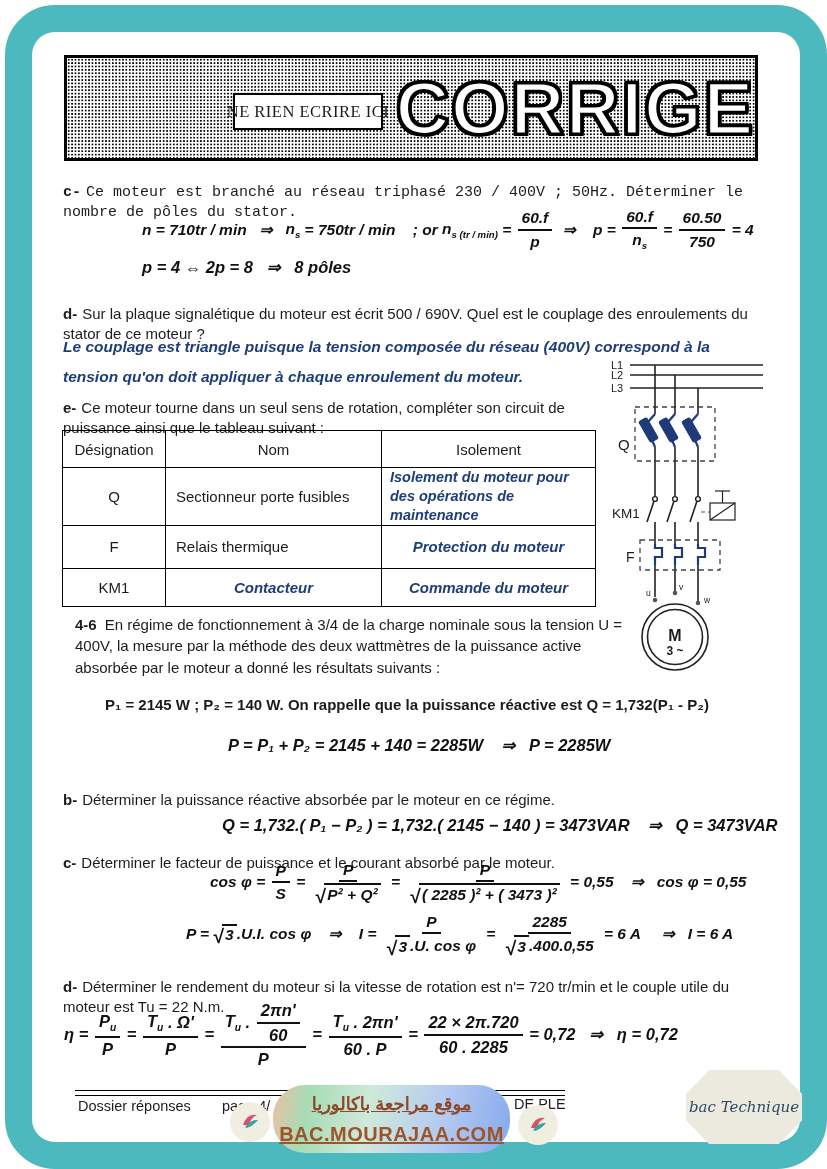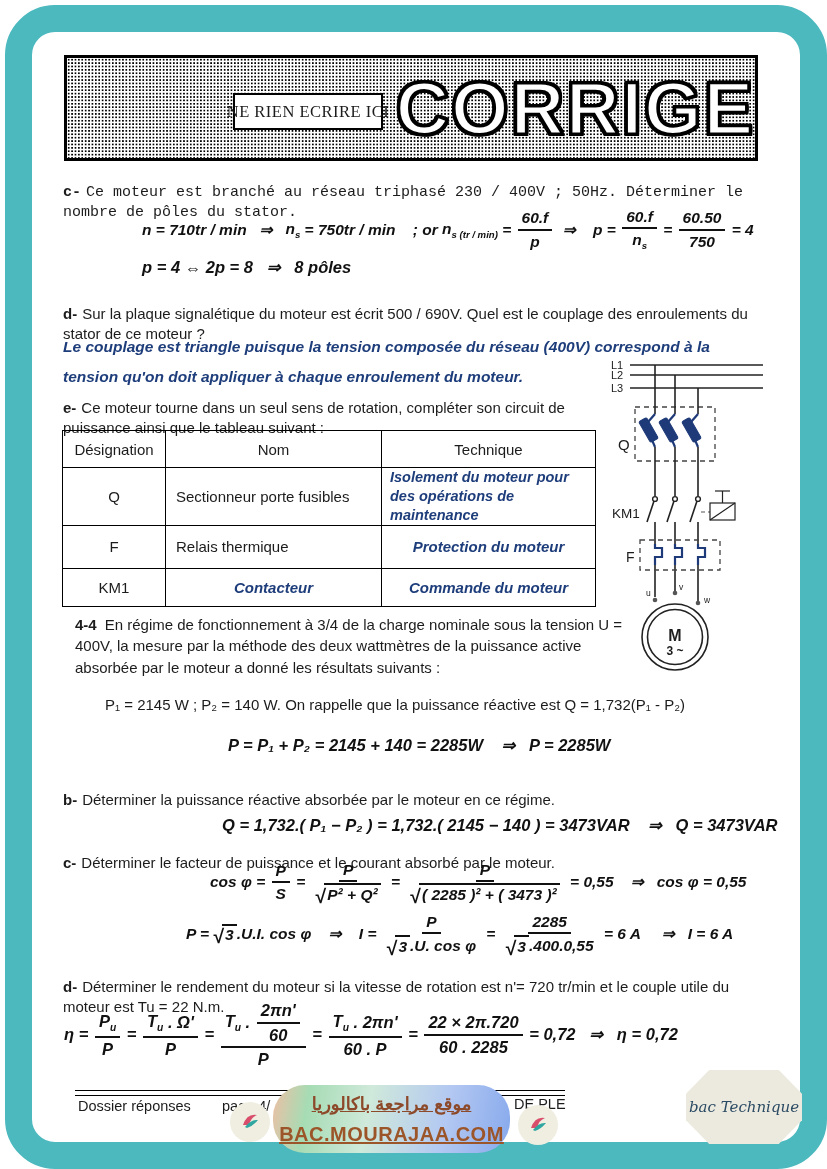--- a/index.html
+++ b/index.html
@@ -100,21 +100,21 @@
   <table class="tbl">
     <colgroup>
         <col style="width:103px">
         <col style="width:216px">
         <col style="width:214px">
       </colgroup>
     <tbody>
         <tr style="height:37px">
       <td>Désignation</td>
       <td>Nom</td>
-      <td>Technique</td>
+      <td>Isolement</td>
     </tr>
     <tr style="height:49px">
       <td>Q</td>
       <td class="leftal">Sectionneur porte fusibles</td>
       <td class="ansc wrapc">Isolement du moteur pour des opérations de maintenance</td>
     </tr>
     <tr style="height:43px">
       <td>F</td>
       <td class="leftal">Relais thermique</td>
       <td class="ansc">Protection du moteur</td>
@@ -198,23 +198,23 @@
       <circle class="w" cx="75" cy="285" r="27.5" fill="none"></circle>
       <text class="dlabel" x="75" y="289" font-size="16" font-weight="bold" text-anchor="middle">M</text>
       <text class="dlabel" x="75" y="303" font-size="12" font-weight="bold" text-anchor="middle">3 ~</text>
     </g>
     <text class="dlabel" x="46" y="244" font-size="8.5">u</text>
     <text class="dlabel" x="79" y="238" font-size="8.5">v</text>
     <text class="dlabel" x="104" y="251" font-size="8.5">w</text>
   </svg>
 
   <p class="para" style="left:75px;top:599px;width:548px;line-height:1.42;">
-    <b class="lead" style="margin-right:8px;">4-4</b><span>En régime de fonctionnement à 3/4 de la charge nominale sous la tension U = 400V, la mesure par la méthode des deux wattmètres de la puissance active absorbée par le moteur a donné les résultats suivants :</span>
-  </p>
-  <p class="para" style="left:105px;top:680px;width:665px;">P₁ = 2145 W ; P₂ = 140 W.     On rappelle que la puissance réactive est Q = 1,732(P₁ - P₂)</p>
+    <b class="lead" style="margin-right:8px;">4-6</b><span>En régime de fonctionnement à 3/4 de la charge nominale sous la tension U = 400V, la mesure par la méthode des deux wattmètres de la puissance active absorbée par le moteur a donné les résultats suivants :</span>
+  </p>
+  <p class="para" style="left:105px;top:680px;width:665px;font-weight:bold;">P₁ = 2145 W ; P₂ = 140 W.     On rappelle que la puissance réactive est Q = 1,732(P₁ - P₂)</p>
 
   <div class="formula big" style="left:228px;top:736px;"><span>P = P₁ + P₂ = 2145 + 140 = 2285W    ⇒   P = 2285W</span></div>
 
   <p class="para" style="left:63px;top:775px;width:706px;">
     <b class="lead">b-</b><span>Déterminer la puissance réactive absorbée par le moteur en ce régime.</span>
   </p>
   <div class="formula big" style="left:222px;top:800px;margin-top:16px;"><span>Q = 1,732.( P₁ − P₂ ) = 1,732.( 2145 − 140 ) = 3473VAR    ⇒   Q = 3473VAR</span></div>
 
   <p class="para" style="left:63px;top:838px;width:706px;">
     <b class="lead">c-</b><span>Déterminer le facteur de puissance et le courant absorbé par le moteur.</span>

